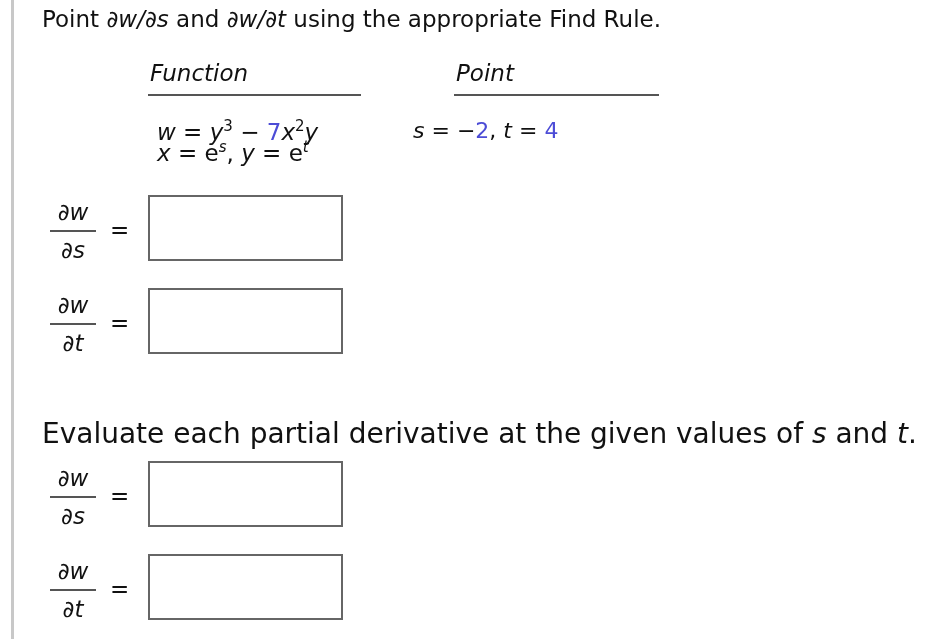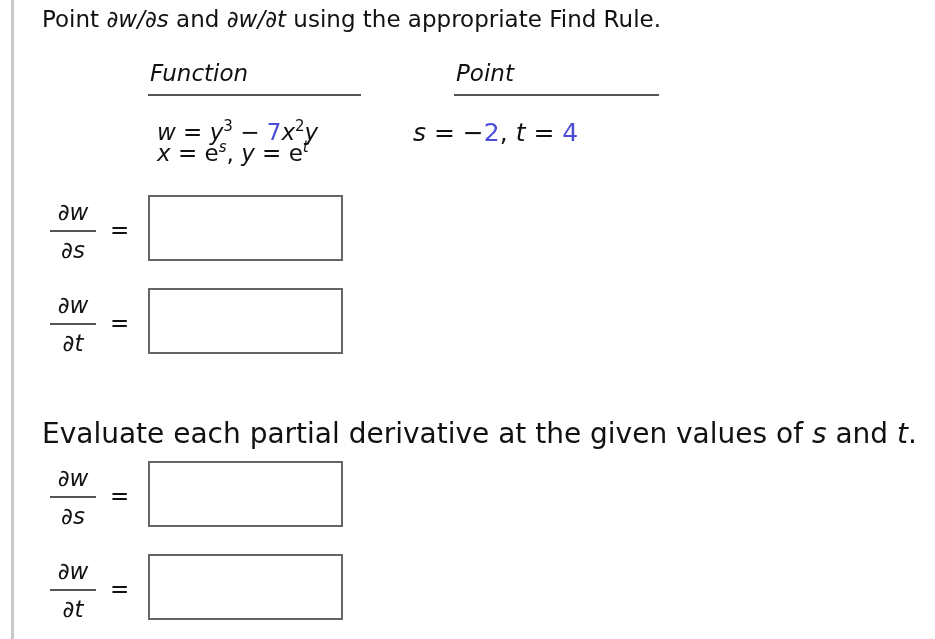--- a/index.html
+++ b/index.html
@@ -20,21 +20,21 @@
     .col-head {
       position: absolute; top: 60px; font-size: 23px; font-style: italic;
       padding-bottom: 8px; border-bottom: 2px solid #555555;
     }
     .head-function { left: 148px; width: 211px; padding-left: 2px; }
     .head-point { left: 408px; width: 203px; padding-left: 2px; margin-left: 46px; }
 
     .fn-line { position: absolute; left: 157px; font-size: 23px; white-space: nowrap; }
     .fn1 { top: 119px; }
     .fn2 { top: 140px; }
-    .point-line { position: absolute; left: 413px; top: 118px; font-size: 25px; white-space: nowrap; }
+    .point-line { position: absolute; left: 413px; top: 118px; font-size: 22px; white-space: nowrap; }
 
     .frac-row { position: absolute; left: 48px; height: 70px; }
     .frac {
       position: absolute; left: 0; top: 0; width: 50px; text-align: center; font-size: 23px; font-style: italic;
     }
     .frac .num { display: block; height: 30px; line-height: 30px; }
     .frac .bar { display: block; height: 2px; background: #555555; margin: 3px 2px 3px 2px; }
     .frac .den { display: block; height: 30px; line-height: 30px; }
     .eq { position: absolute; left: 62px; top: 20px; font-size: 23px; }
     .answer-box {

